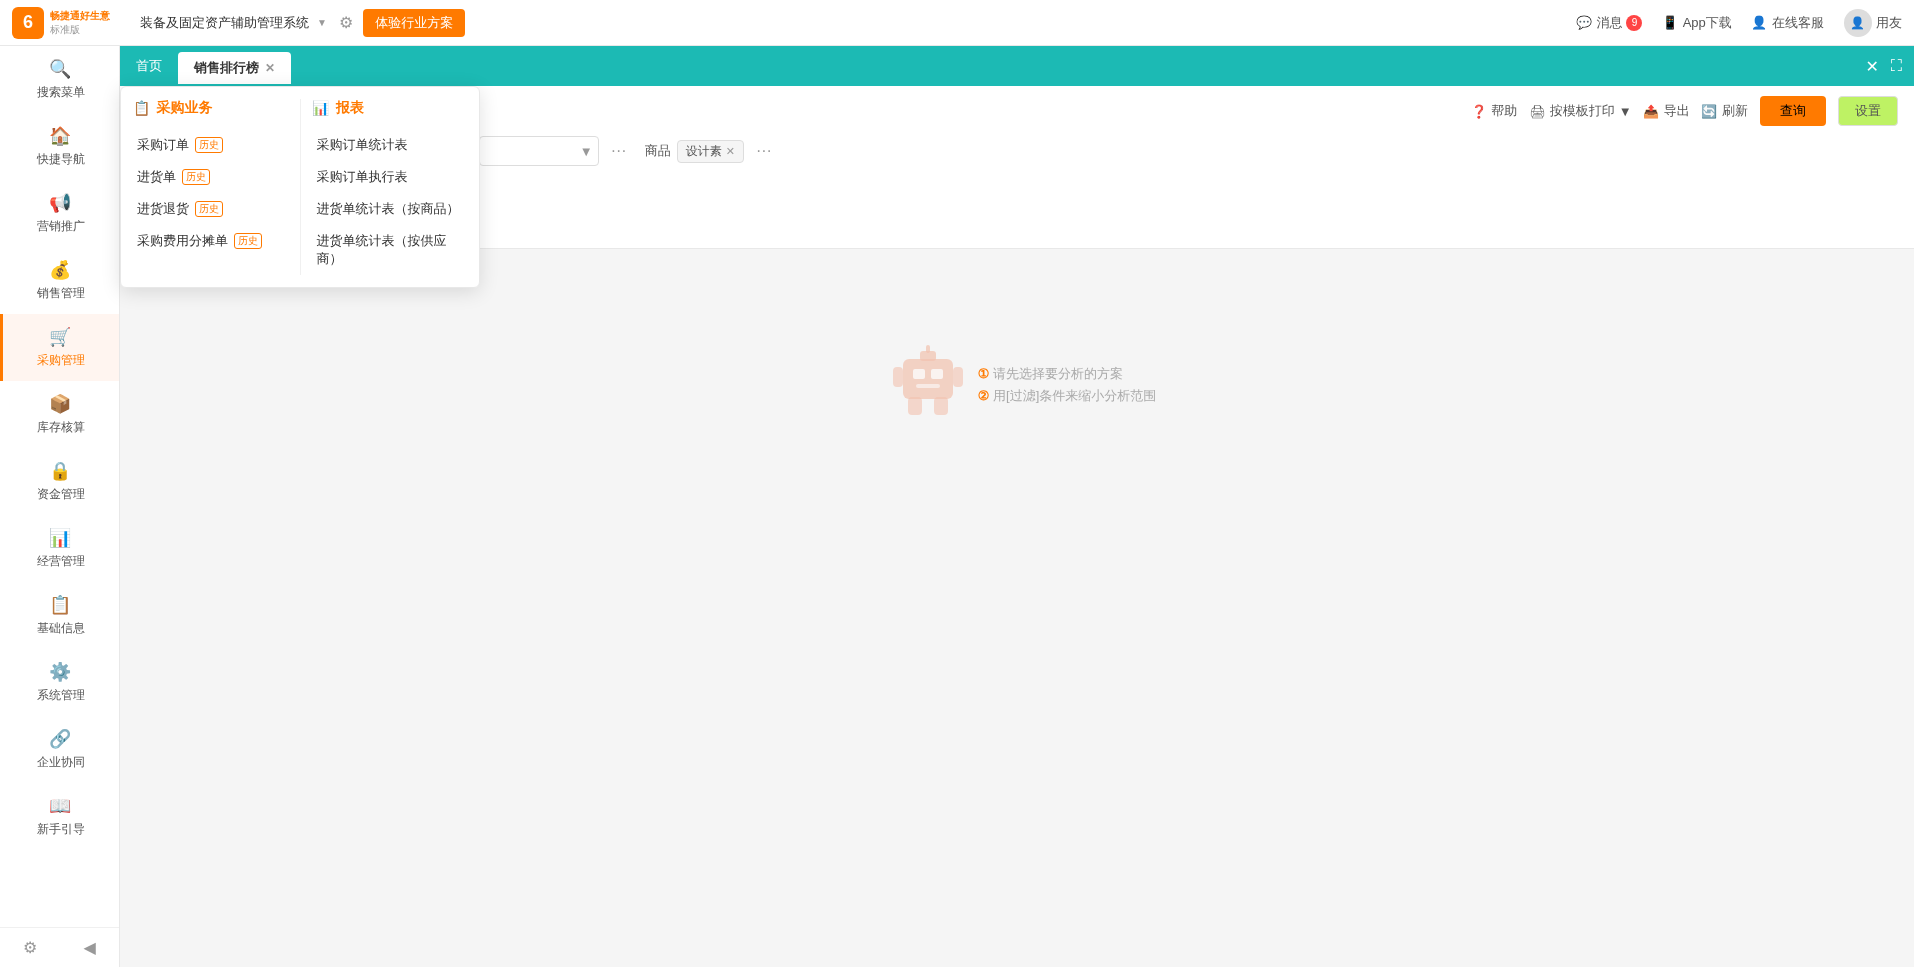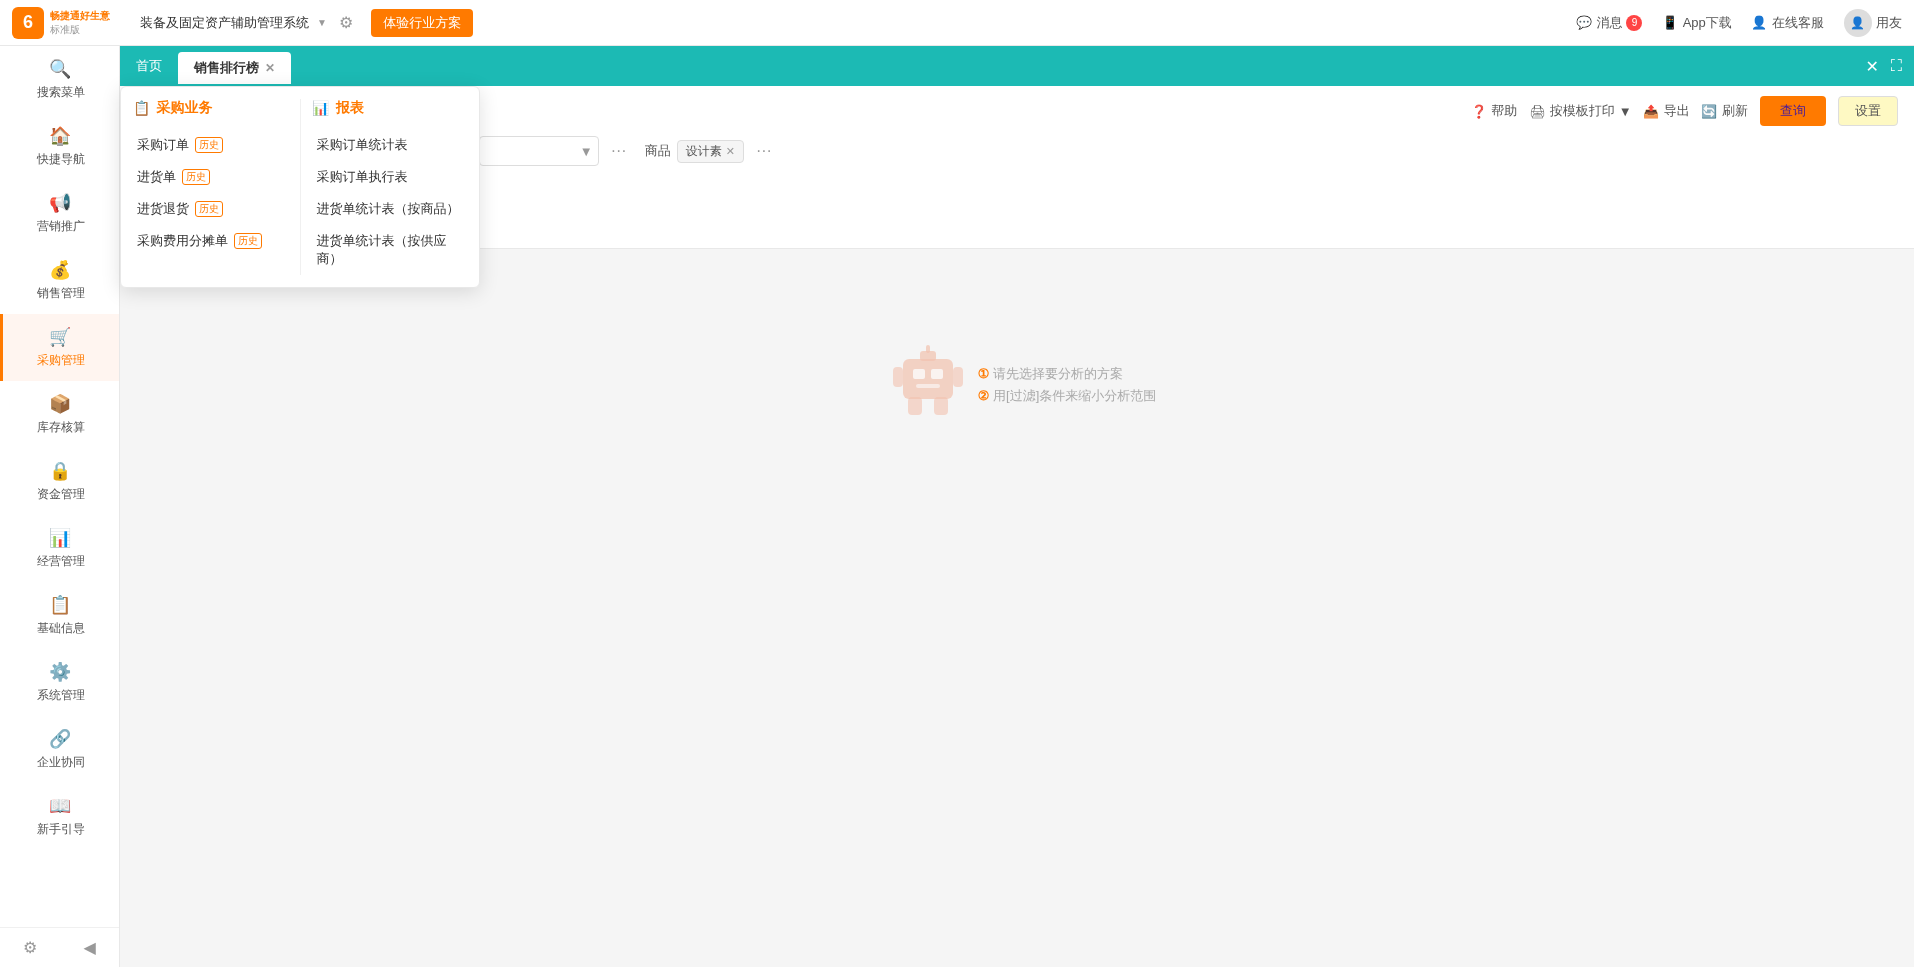--- a/index.html
+++ b/index.html
@@ -39,21 +39,21 @@
     .system-title-arrow { color: #999; font-size: 10px; }
     .settings-icon { color: #999; font-size: 16px; margin-left: 4px; cursor: pointer; }
     .industry-btn {
       background: #ff7a00;
       color: #fff;
       border: none;
       border-radius: 4px;
       padding: 5px 12px;
       font-size: 13px;
       cursor: pointer;
-      margin-left: 10px;
+      margin-left: 2px;
     }
 
     .top-nav-right {
       margin-left: auto;
       display: flex; align-items: center; gap: 20px;
     }
     .nav-action { display: flex; align-items: center; gap: 4px; color: #555; font-size: 13px; cursor: pointer; }
     .nav-action .badge {
       background: #ff4444; color: #fff; border-radius: 50%;
       width: 16px; height: 16px; font-size: 10px;
@@ -149,26 +149,26 @@
     }
     .filter-toolbar {
       display: flex; align-items: center; justify-content: flex-end;
       gap: 12px; margin-bottom: 10px;
     }
     .filter-action {
       display: flex; align-items: center; gap: 4px;
       color: #555; font-size: 13px; cursor: pointer;
     }
     .query-btn {
-      background: #ff7a00; color: #4c1d95;
+      background: #ff7a00; color: #000000;
       border: none; border-radius: 4px;
       padding: 6px 20px; font-size: 13px; cursor: pointer;
     }
     .settings-btn {
-      background: #fef9c3; color: #555;
+      background: #bef264; color: #555;
       border: 1px solid #ddd; border-radius: 4px;
       padding: 5px 16px; font-size: 13px; cursor: pointer;
     }
 
     .filter-row {
       display: flex; align-items: center; gap: 12px; margin-bottom: 8px;
       flex-wrap: wrap;
     }
     .filter-label { color: #555; font-size: 13px; white-space: nowrap; }
     .filter-input {

